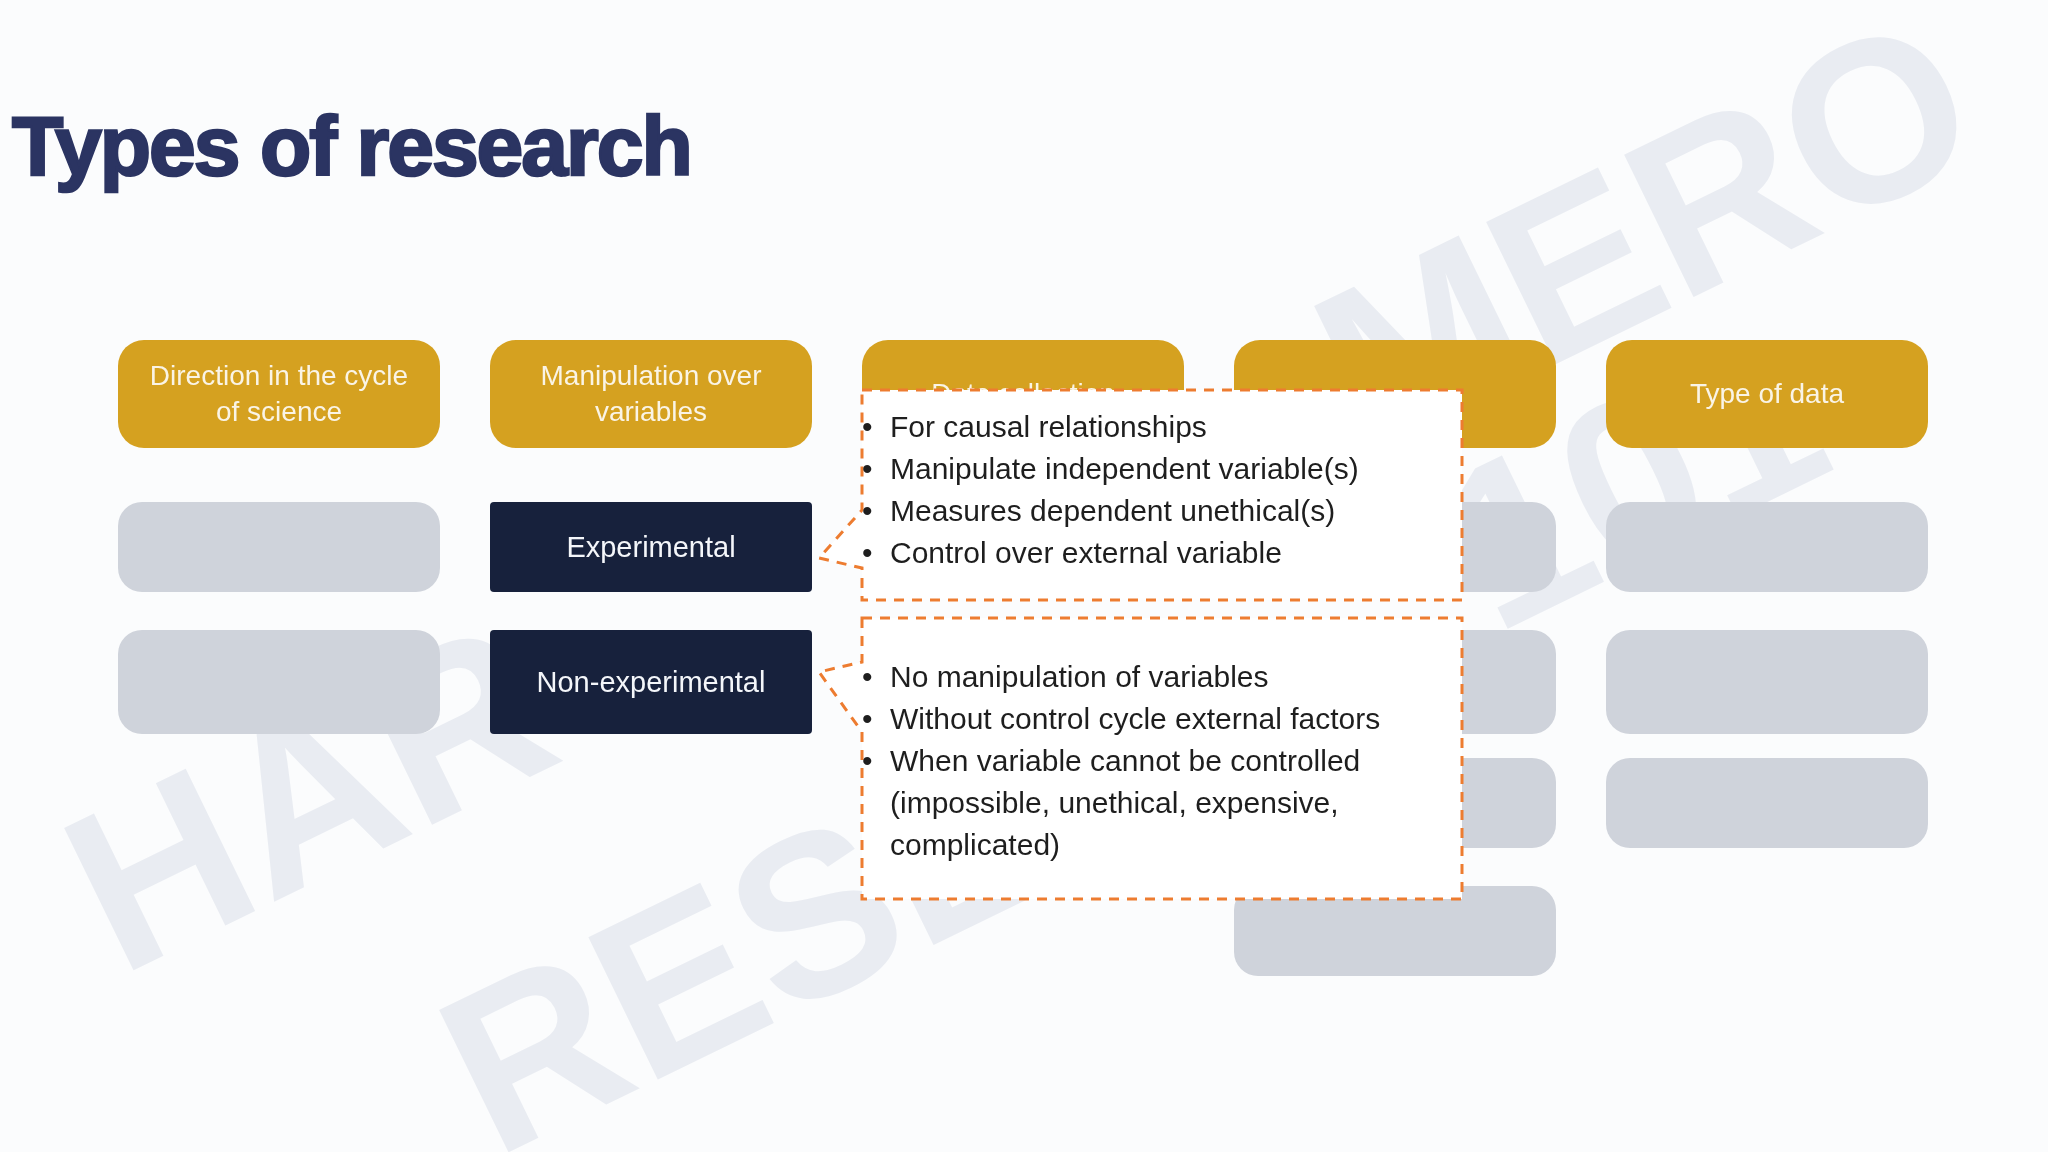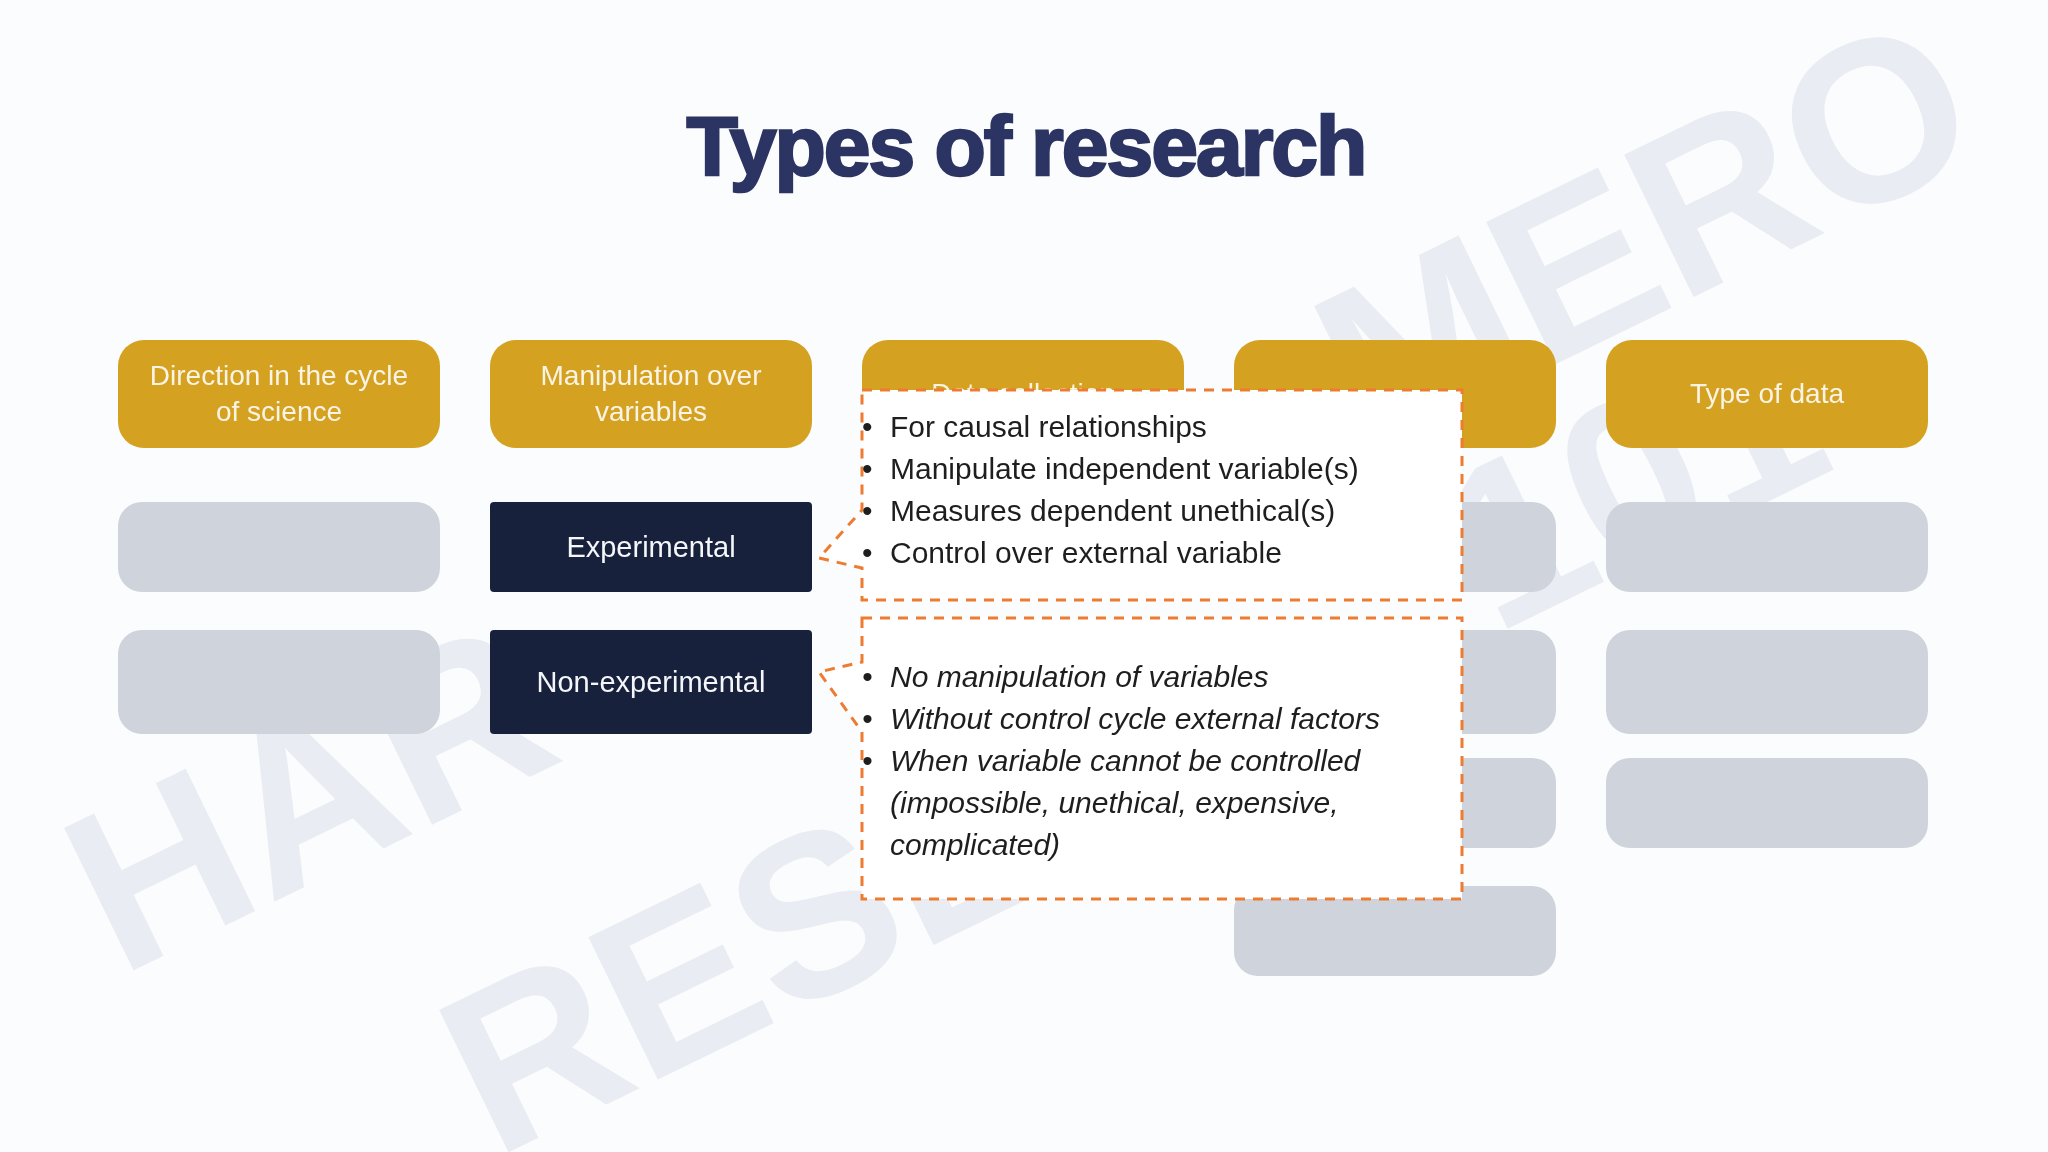--- a/index.html
+++ b/index.html
@@ -20,22 +20,22 @@
     font-size:230px; line-height:232px; white-space:nowrap;
     transform:rotate(-26deg); transform-origin:0 50%;
     user-select:none;
   }
   .wm-har {left:85px;  top:790px;}
   .wm-mero{left:1335px;top:268px;}
   .wm-rese{left:460px; top:972px;}
   .wm-101 {left:1460px;top:448px;}
   
   .title{
-    position:absolute; z-index:2; left:4px; right:0; top:98px;
-    text-align:center; font-size:84px; font-weight:700; letter-spacing:-2px;
+    position:absolute; z-index:2; left:12px; right:0; top:98px;
+    text-align:left; font-size:84px; font-weight:700; letter-spacing:-2px;
     color:var(--title-navy); -webkit-text-stroke:2.5px var(--title-navy);
   }
   
   .box{position:absolute; z-index:2; width:322px; display:flex; align-items:center;
        justify-content:center; text-align:center;}
   .col0{left:118px;} .col1{left:490px;} .col2{left:862px;} .col3{left:1234px;} .col4{left:1606px;}
   .rowH{top:340px; height:108px;}
   .row1{top:502px; height:90px;}
   .row2{top:630px; height:104px;}
   .row3{top:758px; height:90px;}
@@ -43,21 +43,21 @@
   .gold{background:var(--gold); border-radius:26px; color:var(--header-text);
         font-size:28px; line-height:36px; padding:0 26px;}
   .navy{background:var(--navy); border-radius:4px; color:#F4F6FA; font-size:29px;}
   .gray{background:var(--gray); border-radius:24px;}
   
   .callout-svg{position:absolute; z-index:3; left:0; top:0; pointer-events:none;}
   .callout-svg path{fill:var(--callout-bg); stroke:var(--orange); stroke-width:3;
         stroke-dasharray:10 8;}
   .callout-text{position:absolute; z-index:4; left:860px; width:556px; list-style:none;}
   .callout-text-1{top:406px;}
-  .callout-text-2{top:656px;font-style:italic;}
+  .callout-text-2{top:656px;}
   .callout-text li{
     position:relative; font-size:30px; line-height:42px; color:var(--bullet-text);
     padding-left:30px;
   }
   .callout-text li::before{
     content:"\2022"; position:absolute; left:2px; top:0;
   }
 </style>
 </head>
 <body>

